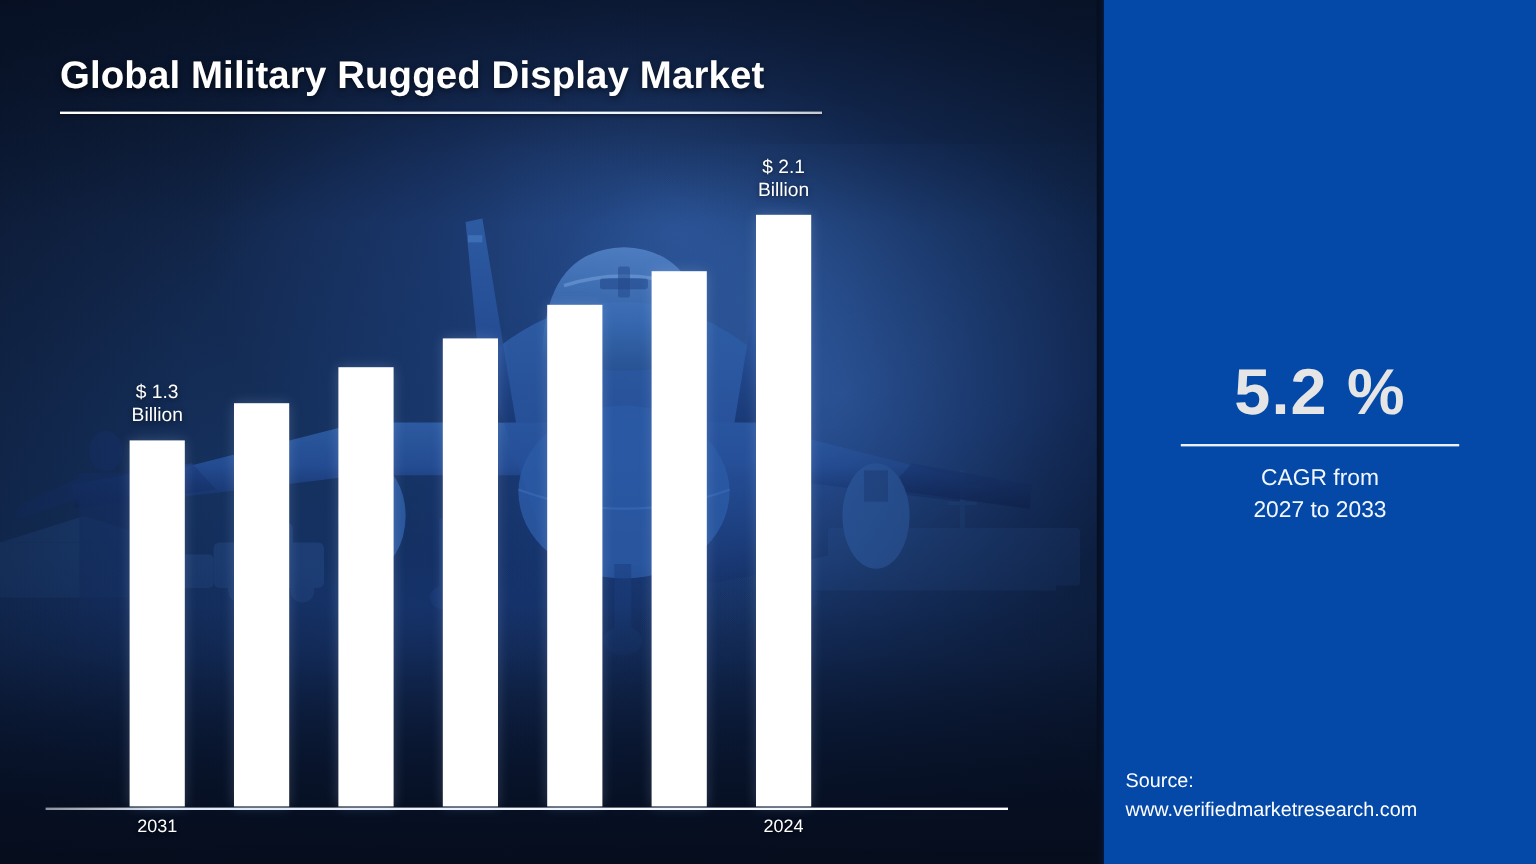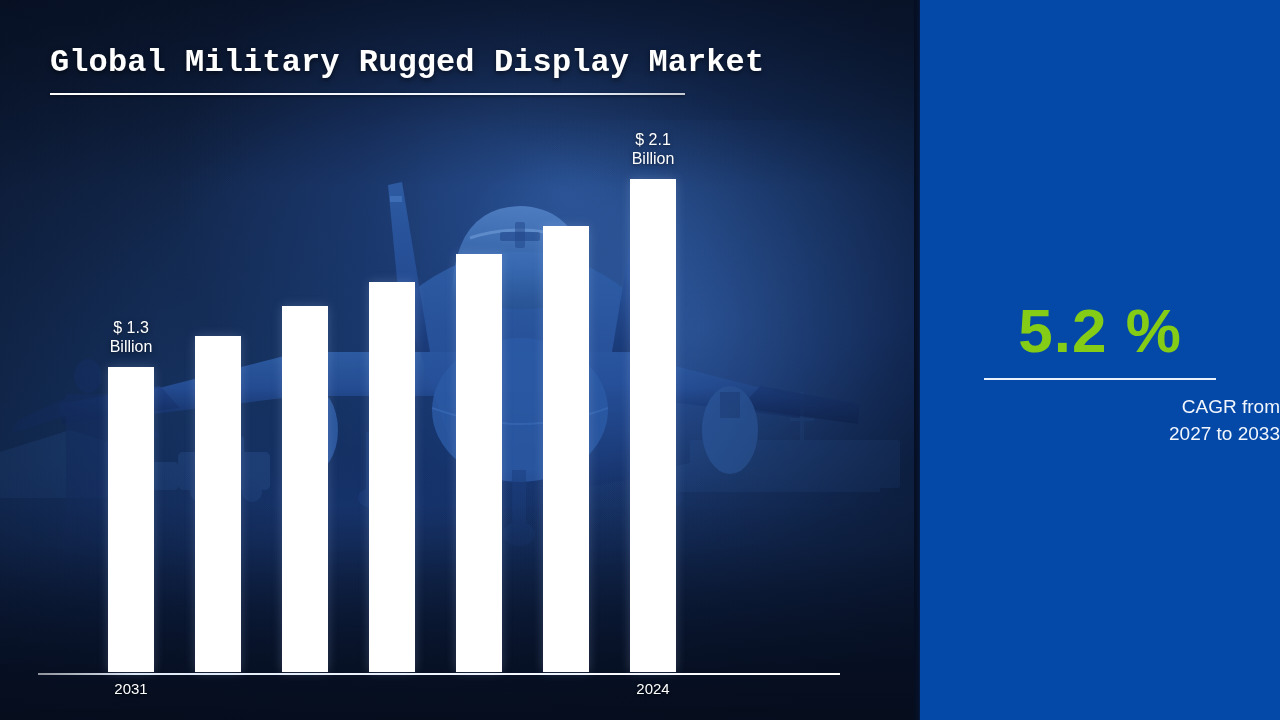--- a/index.html
+++ b/index.html
@@ -45,21 +45,20 @@
     pointer-events:none;
   }
   .jet-svg, .bg-svg { position:absolute; left:0; top:0; }
 
   
   .title-wrap { position:absolute; left:50px; top:44px; width:700px; }
   .title {
     color:#ffffff; font-size:32px; font-weight:bold; letter-spacing:0.1px;
     text-shadow:0 2px 5px rgba(0,0,0,0.55);
     white-space:nowrap;
-    font-family:Liberation Mono, monospace;
   }
   .title-rule {
     margin-top:12px; width:635px; height:2px;
     background:linear-gradient(to right, #ffffff 0%, #eef4ff 82%, rgba(255,255,255,0.75) 100%);
     box-shadow:0 1px 3px rgba(0,0,0,0.5);
   }
 
   
   .chart {
     position:absolute; left:38px; top:120px; width:810px; height:555px;
@@ -101,29 +100,28 @@
   .logo-text {
     position:relative; color:#ffffff; font-size:20.5px; font-weight:bold;
     letter-spacing:3.0px; line-height:1.34; text-align:left;
   }
   .logo-reg {
     position:absolute; right:-13px; top:-6px;
     font-size:10px; letter-spacing:0; font-weight:bold;
   }
   .cagr-wrap { position:absolute; left:0; top:300px; width:360px; text-align:center; }
   .cagr-value {
-    color:#84cc16; font-size:62px; font-weight:bold; letter-spacing:1px; line-height:1;
+    color:#e5e5e5; font-size:54px; font-weight:bold; letter-spacing:1px; line-height:1;
   }
   .cagr-rule {
     width:232px; height:2px; background:#eaf1fb; margin:16px auto 0 auto;
   }
   .cagr-sub {
     margin-top:14px; color:#f2f6fd; font-size:19px; line-height:1.42;
     white-space:pre-line;
-    text-align:right;
   }
   .source {
     position:absolute; left:938px; top:640px; width:330px;
     color:#ffffff; font-size:16.5px; line-height:1.45; white-space:pre-line;
   }
 </style>
 </head>
 <body>
 
 <div id="stage">
@@ -260,13 +258,15 @@
 
 
     <div class="cagr-wrap">
       <div class="cagr-value">5.2 %</div>
       <div class="cagr-rule"></div>
       <div class="cagr-sub">CAGR from
 2027 to 2033</div>
     </div>
   </div>
 
+  <div class="source">Source:
+www.verifiedmarketresearch.com</div>
 </div>
 
 </body></html>

